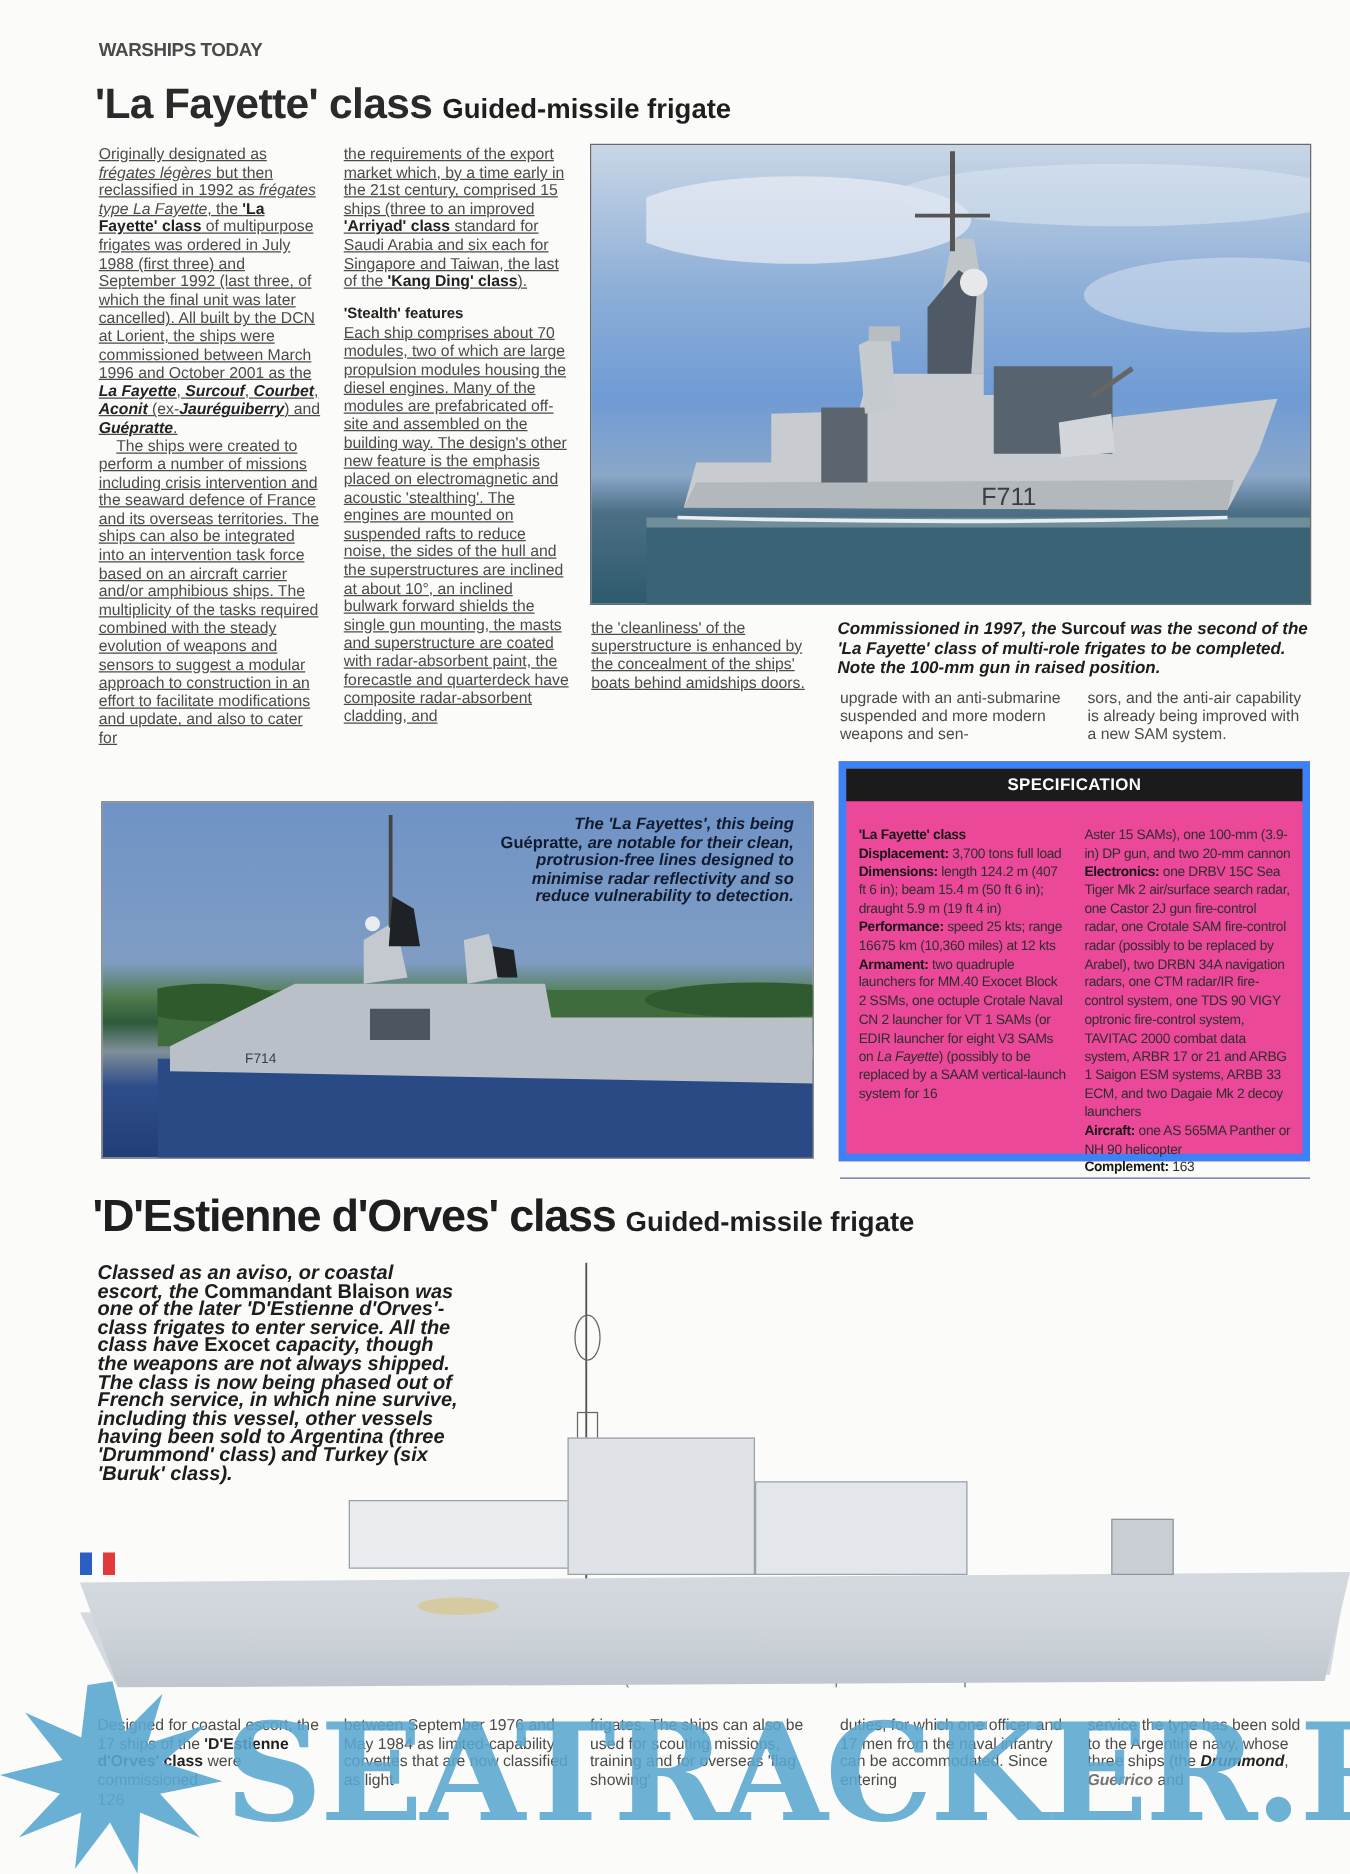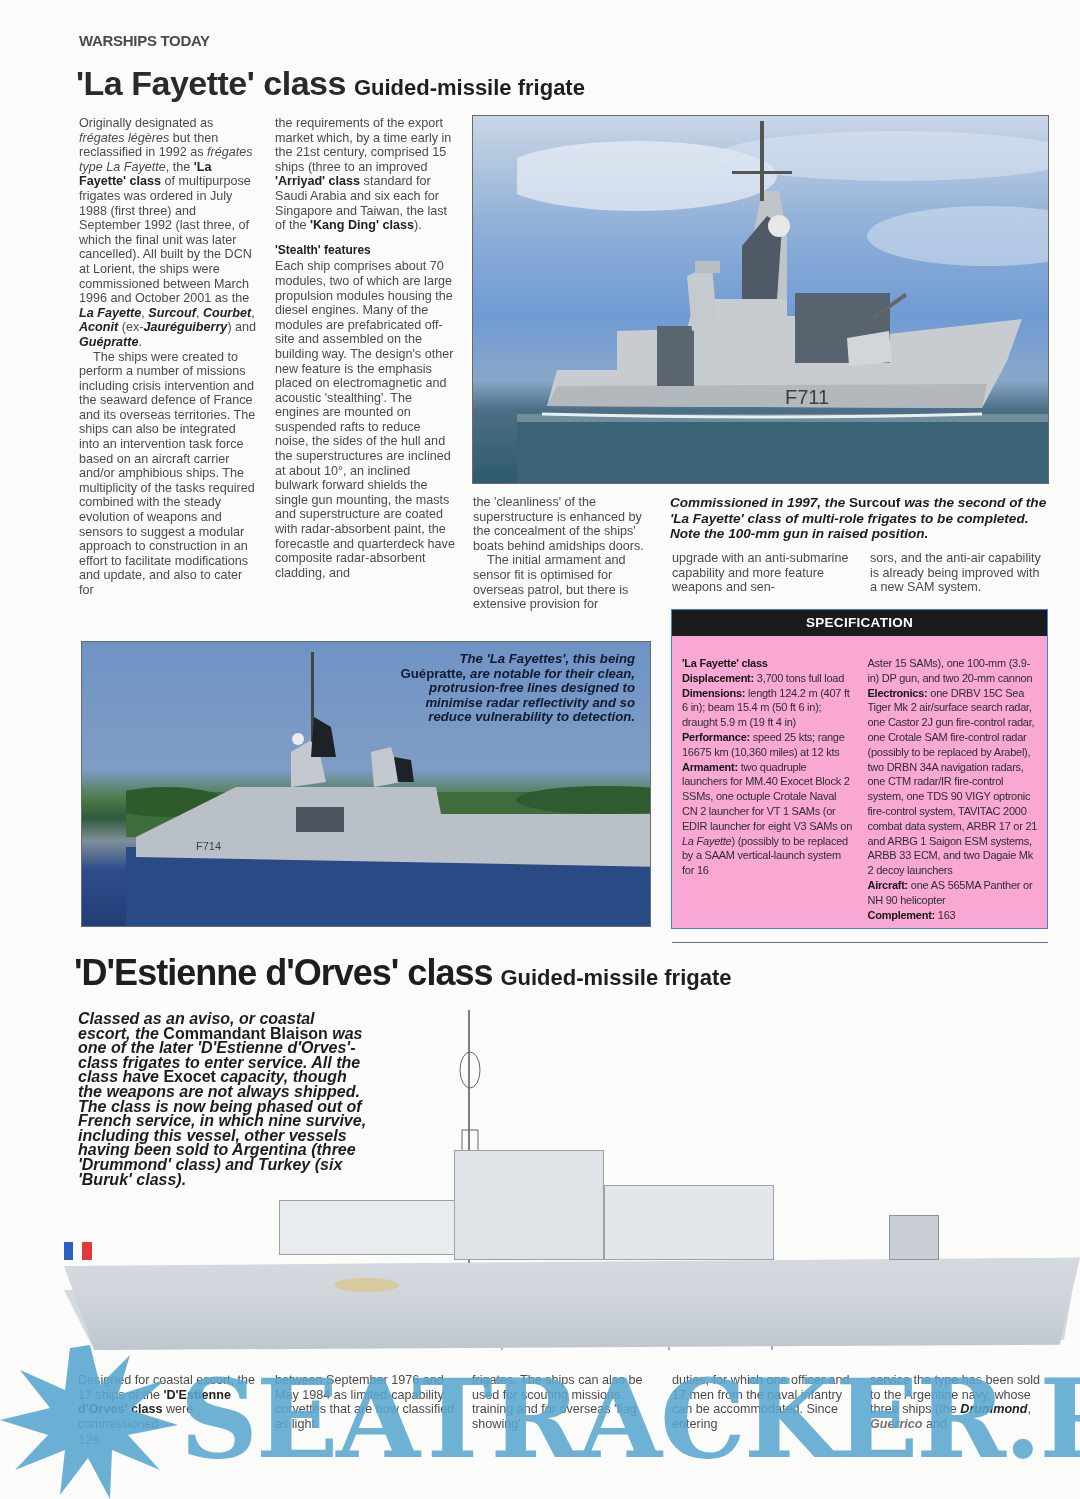--- a/index.html
+++ b/index.html
@@ -13,21 +13,21 @@
   .title { font-family: Liberation Sans, sans-serif; font-weight: bold; color: #1e1e1e; white-space: nowrap; }
   .title .main { font-size: 34px; letter-spacing: -0.5px; }
   .title .sub { font-size: 22px; margin-left: 8px; }
   .title1 { left: 76px; top: 64px; }
   .title1 .main { color: #2a2a2a; }
   .title2 { left: 74px; top: 952px; }
   .title2 .main { font-size: 36px; letter-spacing: -1px; }
   .title2 .sub { font-size: 22px; }
 
   .col { font-size: 12.6px; line-height: 14.6px; color: #4b4b4b; }
-  .col p { margin: 0; }
+  .col p { margin: 0; text-decoration: underline; }
   .col p.indent { text-indent: 14px; }
   .col b, .col strong { color: #222; }
   .col i { font-style: italic; }
   .col .bi { font-weight: bold; font-style: italic; color: #222; }
   .col h3 { font-size: 12px; font-weight: bold; color: #222; margin: 10px 0 2px; }
 
   .c1 { left: 79px; top: 116px; width: 180px; }
   .c2 { left: 275px; top: 116px; width: 182px; }
   .c3 { left: 473px; top: 495px; width: 182px; }
   .c4 { left: 672px; top: 551px; width: 178px; }
@@ -37,21 +37,21 @@
   .photo1 { left: 472px; top: 115px; width: 577px; height: 369px;
     background: linear-gradient(180deg, #c9d6e6 0%, #8fb0d8 30%, #6f9bd4 55%, #8aa7c9 72%, #4d6f86 80%, #2d5a6d 100%); }
   .photo2 { left: 81px; top: 641px; width: 570px; height: 286px;
     background: linear-gradient(180deg, #6f93c6 0%, #7f9dc4 45%, #4f7a4b 55%, #2e5a3a 62%, #7f8f99 70%, #2e4d8a 80%, #223e77 100%); }
 
   .cap1 { left: 670px; top: 495px; width: 380px; font-size: 13.6px; line-height: 15.6px; font-weight: bold; font-style: italic; color: #1d1d1d; }
   .cap2 { right: 445px; top: 652px; width: 240px; font-size: 13.2px; line-height: 14.6px; font-weight: bold; font-style: italic; color: #111a2e; text-align: right; }
   .cap3 { left: 78px; top: 1012px; width: 290px; font-size: 16px; line-height: 14.6px; font-weight: bold; font-style: italic; color: #1d1d1d; }
   .cap .upright { font-style: normal; }
 
-  .spec { left: 671px; top: 609px; width: 377px; height: 320px; border: 1px solid #3b82f6; background: #f9a8d4; }
+  .spec { left: 671px; top: 609px; width: 377px; height: 320px; border: 6px solid #3b82f6; background: #ec4899; }
   .spec-head { height: 26px; background: #1b1b1b; color: #fff; text-align: center; font-size: 13.5px; font-weight: bold; line-height: 26px; letter-spacing: 0.3px; }
   .spec-body { display: flex; gap: 14px; padding: 20px 8px 0 10px; font-family: "Liberation Sans", sans-serif; font-size: 11px; line-height: 14.8px; color: #2e2e2e; letter-spacing: -0.25px; }
   .spec-col { flex: 1; }
   .spec-col b { color: #161616; }
 
   .rule { left: 672px; top: 942px; width: 376px; height: 1px; background: #5b6f8e; }
 
   .drawing { left: 64px; top: 1010px; width: 1016px; height: 340px; }
 
   .watermark { left: 0; top: 1340px; width: 1080px; height: 159px; pointer-events: none; }
@@ -115,24 +115,23 @@
     <path d="M25,298 Q250,304 465,298" stroke="#e8eef2" stroke-width="3" fill="none"></path>
   </svg>
 </div>
 
 <div class="abs cap cap1">
   <span>Commissioned in 1997, the </span><span class="upright">Surcouf</span><span> was the second of the 'La Fayette' class of multi-role frigates to be completed. Note the 100-mm gun in raised position.</span>
 </div>
 
 <div class="abs col c3">
   <p>the 'cleanliness' of the superstructure is enhanced by the concealment of the ships' boats behind amidships doors.</p>
-  <p class="indent">The initial armament and sensor fit is optimised for overseas patrol, but there is extensive provision for</p>
-</div>
-
-<div class="abs col c4">upgrade with an anti-submarine capability and more feature weapons and sen-</div>
+</div>
+
+<div class="abs col c4">upgrade with an anti-submarine suspended and more modern weapons and sen-</div>
 <div class="abs col c5">sors, and the anti-air capability is already being improved with a new SAM system.</div>
 
 <div class="abs photo photo2">
   <svg width="570" height="286" viewBox="0 0 570 286">
     <rect x="0" y="150" width="570" height="45" fill="#3f6c3c"></rect>
     <ellipse cx="40" cy="160" rx="60" ry="15" fill="#2f5a2c"></ellipse>
     <ellipse cx="480" cy="158" rx="90" ry="14" fill="#305b30"></ellipse>
     <rect x="0" y="205" width="570" height="81" fill="#2a4a85"></rect>
     <polygon points="10,195 110,145 310,145 315,172 530,172 540,225 10,215" fill="#b9c0c8"></polygon>
     <polygon points="165,110 190,95 200,140 165,145" fill="#c3c9cf"></polygon>

